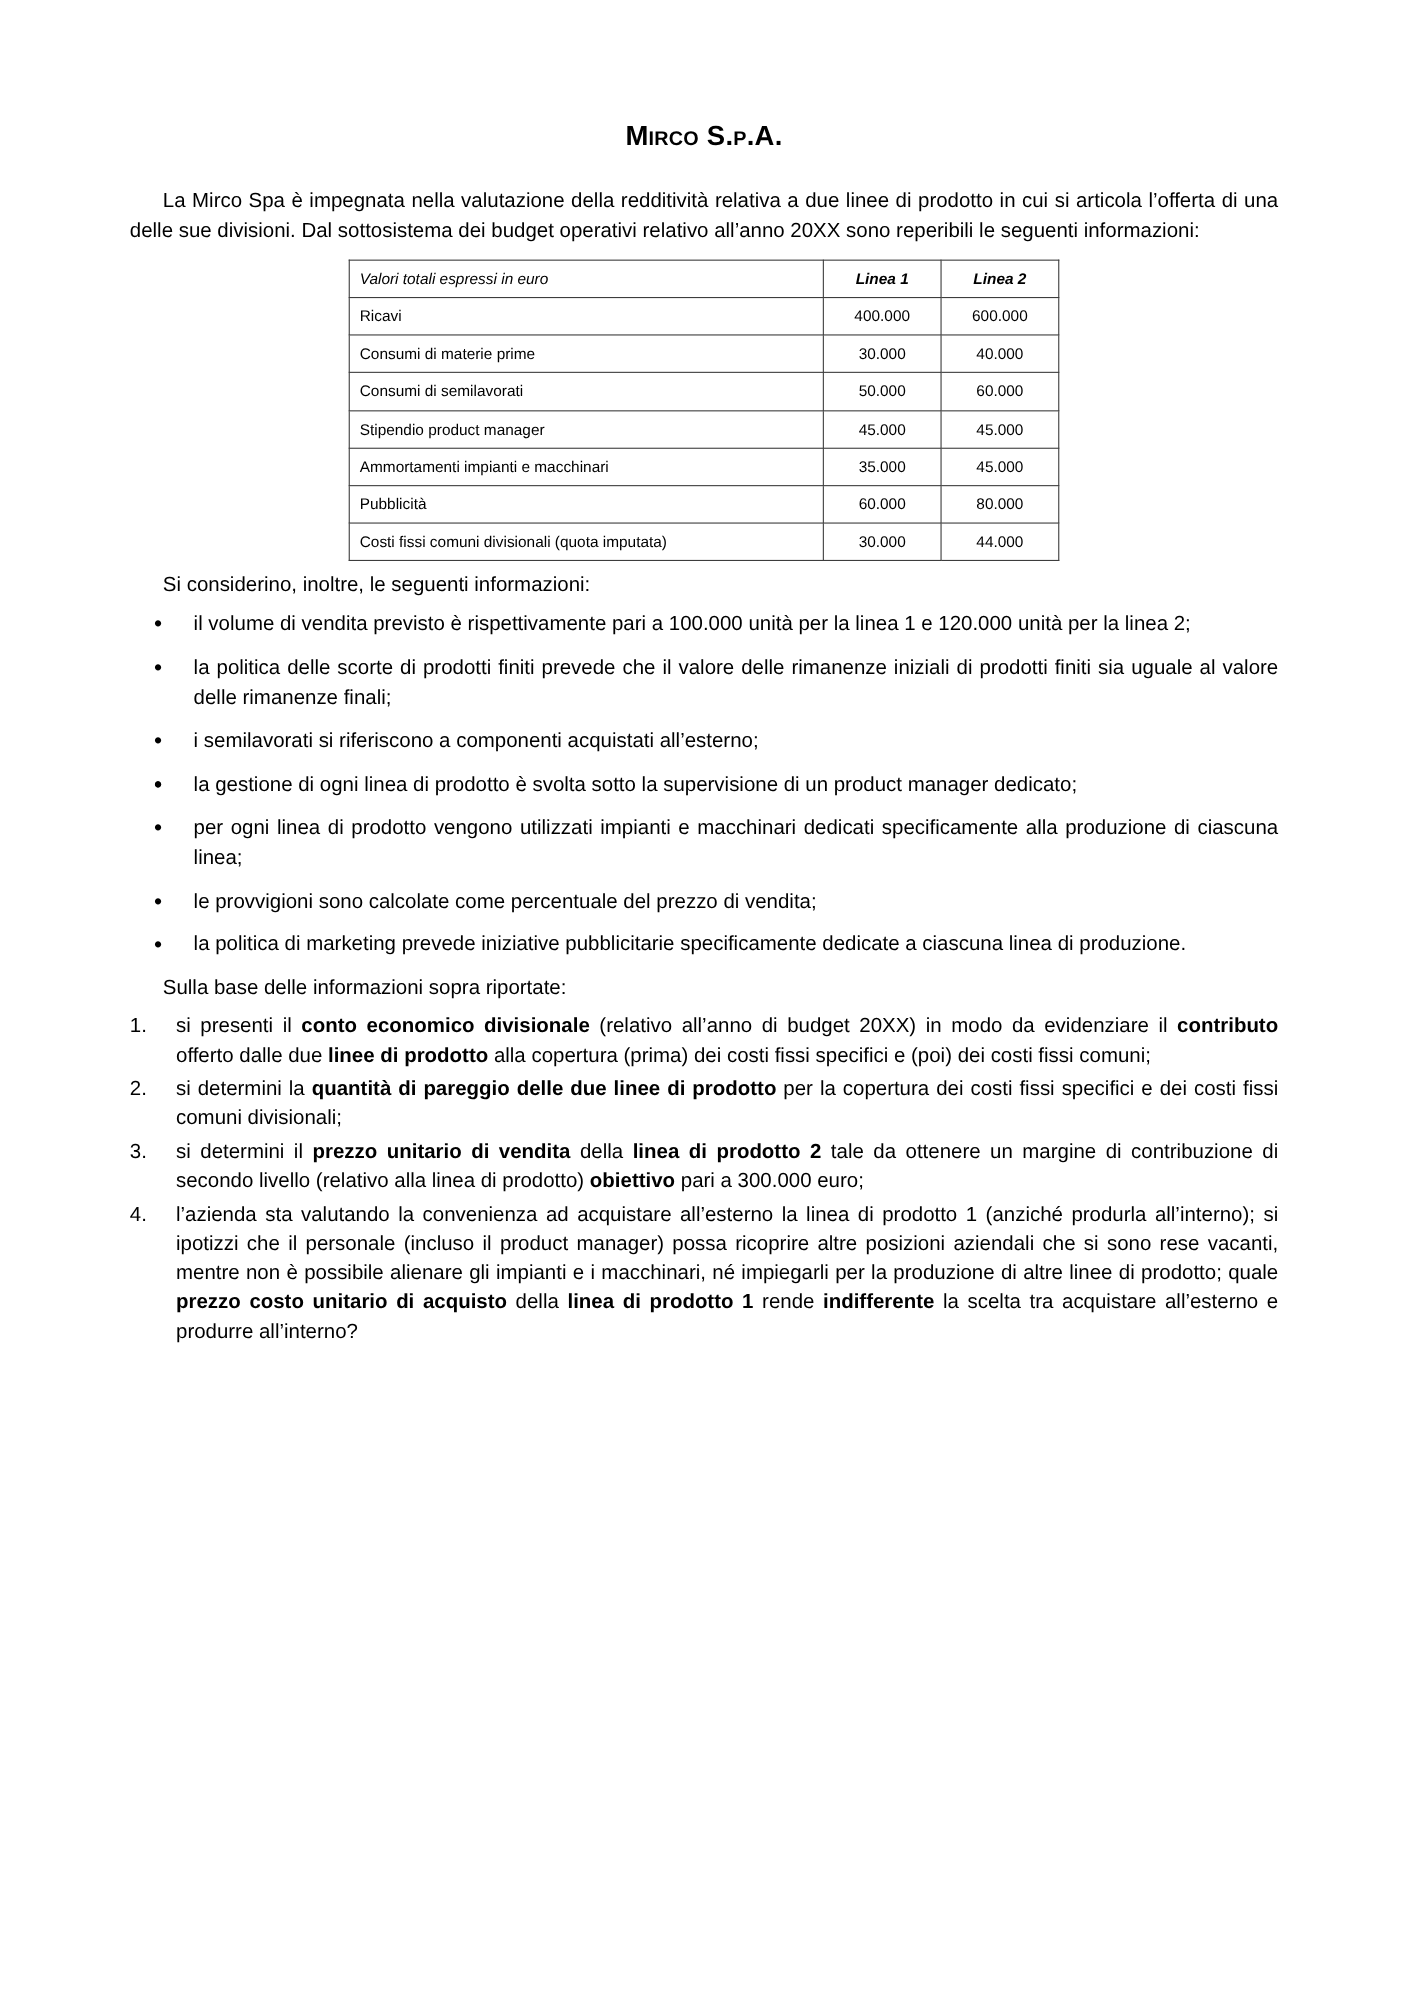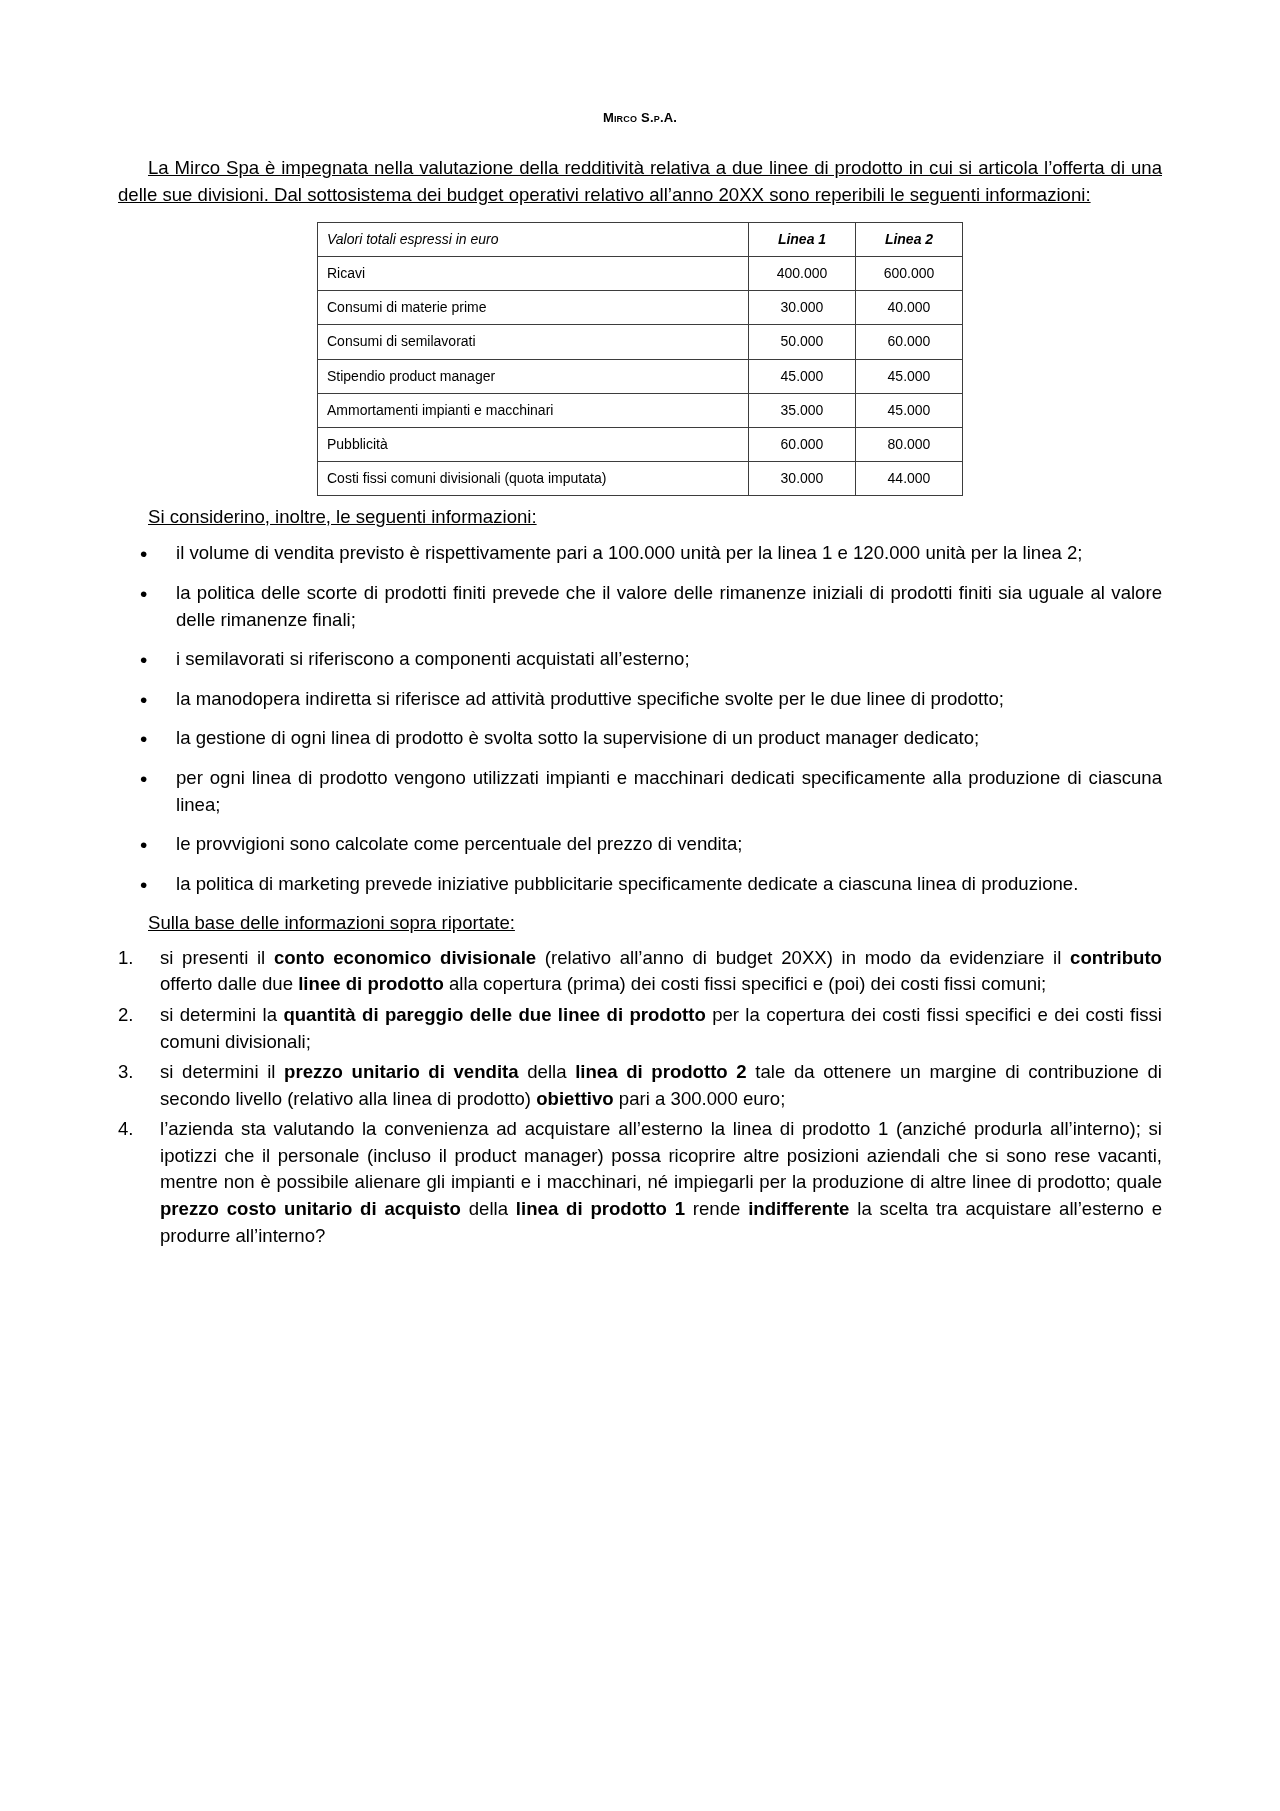--- a/index.html
+++ b/index.html
@@ -17,34 +17,33 @@
     width: 1280px;
     min-height: 1811px;
     box-sizing: border-box;
     padding: 96px 118px 40px 118px;
     background: #ffffff;
   }
 
   .doc-title {
     text-align: center;
     font-weight: bold;
-    font-size: 13px;
+    font-size: 25px;
     letter-spacing: 0.2px;
     margin: 14px 0 30px 0;
     font-variant: small-caps;
   }
 
   p.para {
     font-size: 18.6px;
     line-height: 1.43;
     text-align: justify;
     text-justify: inter-word;
     margin: 0 0 6px 0;
     hyphens: manual;
-    text-decoration: underline;
   }
   p.indent { text-indent: 30px; }
 
   
   .table-wrap {
     display: flex;
     justify-content: center;
     margin: 14px 0 8px 0;
   }
   table.data {
@@ -163,21 +162,21 @@
         </tbody>
     </table>
   </div>
 
   <p class="para indent">Si considerino, inoltre,  le seguenti informazioni:</p>
 
   <ul class="bullets">
       <li><span class="dot">•</span><span>il volume di vendita previsto è rispettivamente pari a 100.000 unità per la linea 1 e 120.000 unità per la linea 2;</span></li>
       <li><span class="dot">•</span><span>la politica delle scorte di prodotti finiti prevede che il valore delle rimanenze iniziali di prodotti finiti sia uguale al valore delle rimanenze finali;</span></li>
       <li><span class="dot">•</span><span>i semilavorati si riferiscono a componenti acquistati all’esterno;</span></li>
-      <li><span class="dot">•</span><span>la manodopera indiretta si riferisce ad attività produttive specifiche svolte per le due linee di prodotto;</span></li>
+      <li><span class="dot">•</span></li>
       <li><span class="dot">•</span><span>la gestione di ogni linea di prodotto è svolta sotto la supervisione di un product manager dedicato;</span></li>
       <li><span class="dot">•</span><span>per ogni linea di prodotto vengono utilizzati impianti e macchinari dedicati specificamente alla produzione di ciascuna linea;</span></li>
       <li><span class="dot">•</span><span>le provvigioni sono calcolate come percentuale del prezzo di vendita;</span></li>
       <li><span class="dot">•</span><span>la politica di marketing prevede iniziative pubblicitarie specificamente dedicate a ciascuna linea di produzione.</span></li>
     </ul>
 
   <p class="para indent">Sulla base delle informazioni sopra riportate:</p>
 
   <ol class="numbered">
       <li><span class="num">1.</span><span><span>si presenti il </span><b>conto economico divisionale</b><span> (relativo all’anno di budget 20XX) in modo da evidenziare il </span><b>contributo</b><span> offerto dalle due </span><b>linee di prodotto</b><span> alla copertura (prima) dei costi fissi specifici e (poi) dei costi fissi comuni;</span></span></li>

